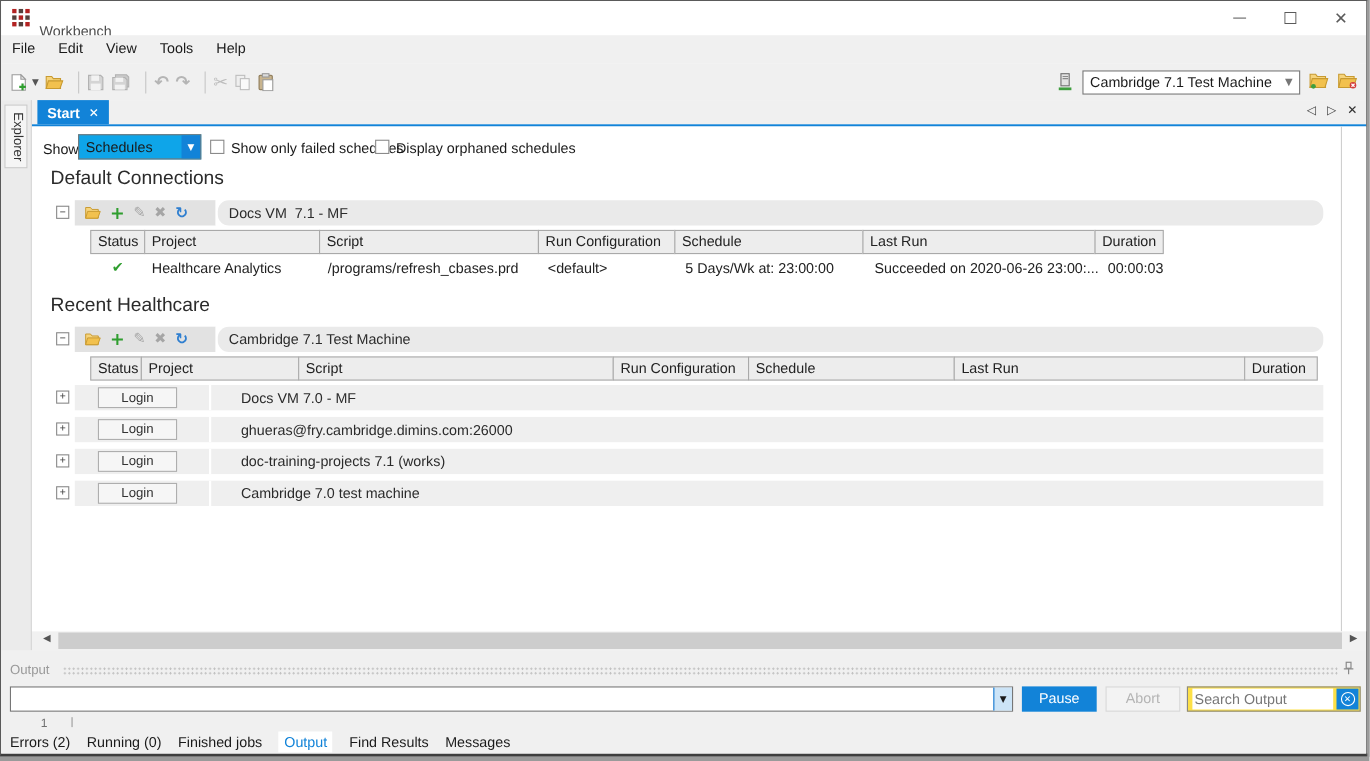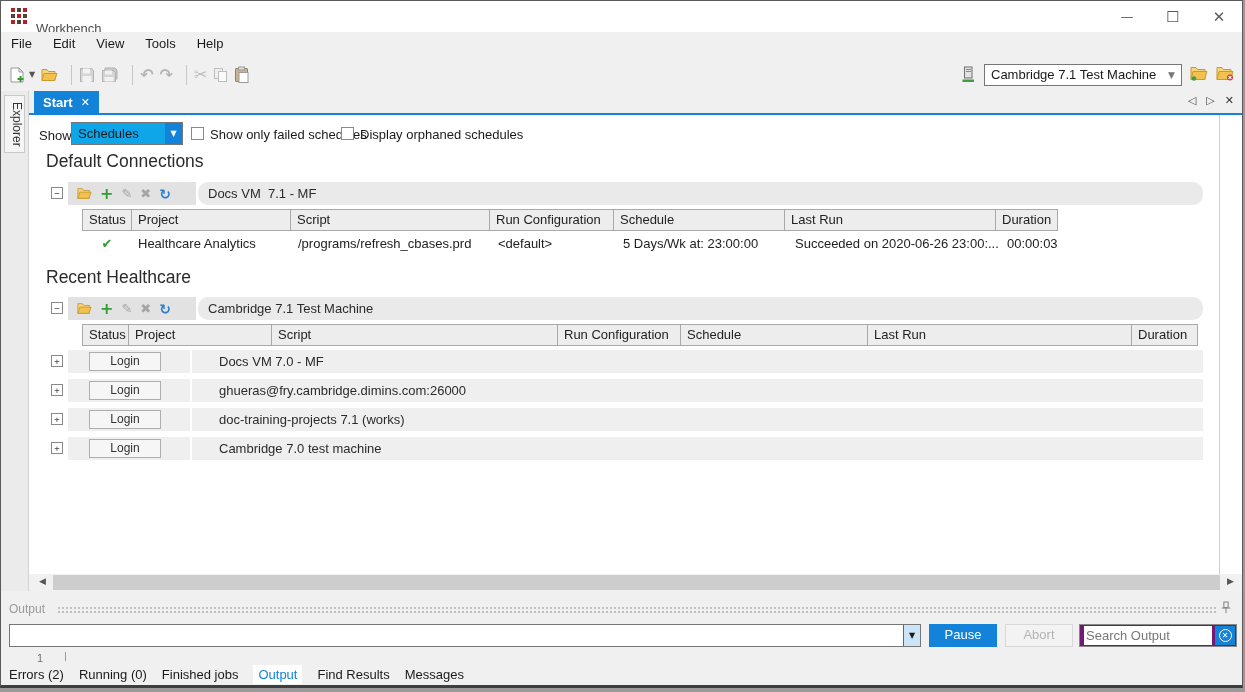--- a/index.html
+++ b/index.html
@@ -96,21 +96,21 @@
   .out-dots { position:absolute; left:56px; right:26px; top:15px; height:8px;
               background-image:radial-gradient(#c2c2c2 0.9px, transparent 1px); background-size:4px 4px; }
   .pin { position:absolute; right:10px; top:10px; }
   .out-combo { position:absolute; left:8px; top:33px; width:912px; height:23px; background:#fff; border:1px solid #767676; }
   .out-combo .dd { position:absolute; right:0; top:0; width:17px; height:21px; background:#cce4f7; border-left:1px solid #1678d0;
                    color:#1a1a1a; font-size:8px; display:flex; align-items:center; justify-content:center; font-family:"DejaVu Sans",sans-serif; }
   .btn-pause { position:absolute; left:928px; top:33px; width:68px; height:23px; background:#1283d8; color:#fff;
                text-align:center; line-height:21px; }
   .btn-abort { position:absolute; left:1004px; top:33px; width:68px; height:23px; background:#f3f3f3; border:1px solid #d8d8d8;
                color:#b4b4b4; text-align:center; line-height:19px; }
-  .search-box { position:absolute; left:1078px; top:33px; width:158px; height:23px; background:#701a75; border:1px solid #888; }
+  .search-box { position:absolute; left:1078px; top:33px; width:158px; height:23px; background:#fde047; border:1px solid #888; }
   .search-box input { position:absolute; left:4px; top:1px; width:128px; height:19px; border:0; outline:0; font:13px "Liberation Sans",sans-serif; color:#444; }
   .search-box input::placeholder { color:#777; opacity:1; }
   .search-clear { position:absolute; right:1px; top:1px; width:20px; height:19px; background:#1283d8; display:flex; align-items:center; justify-content:center; }
   .search-clear .ring { width:13px; height:13px; border:1.4px solid #fff; border-radius:50%; color:#fff; font-size:8px;
                         display:flex; align-items:center; justify-content:center; font-family:"DejaVu Sans",sans-serif; font-weight:bold; }
   .gutter-num { position:absolute; left:36px; top:61px; font-size:11px; color:#707070; }
   .gutter-tick { position:absolute; left:64px; top:61px; width:1px; height:9px; background:#9a9a9a; }
   .statusbar { position:absolute; left:0; right:0; bottom:0; height:23px; display:flex; align-items:center; padding-left:8px; gap:15px; }
   .sb-item { color:#1a1a1a; }
   .sb-item.active { background:#fff; color:#1283d8; padding:2px 5px; }

